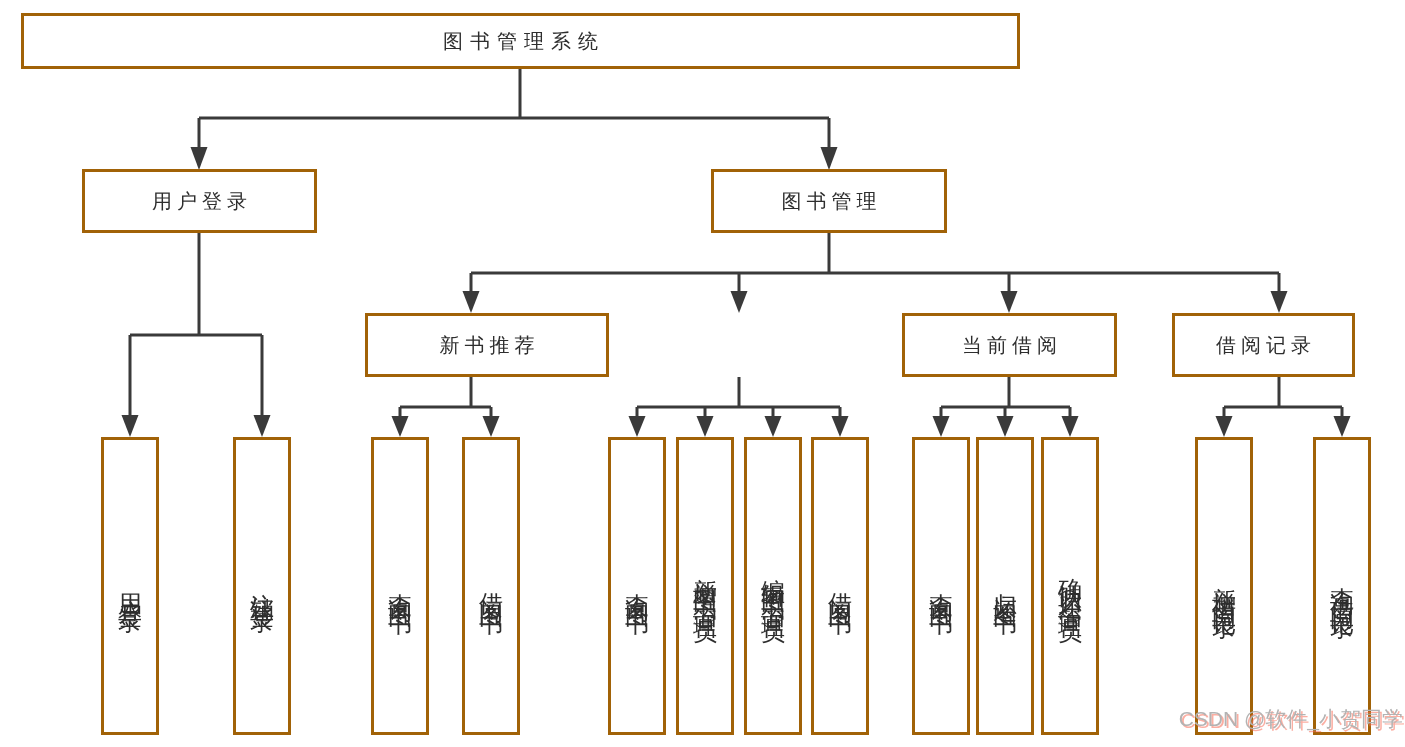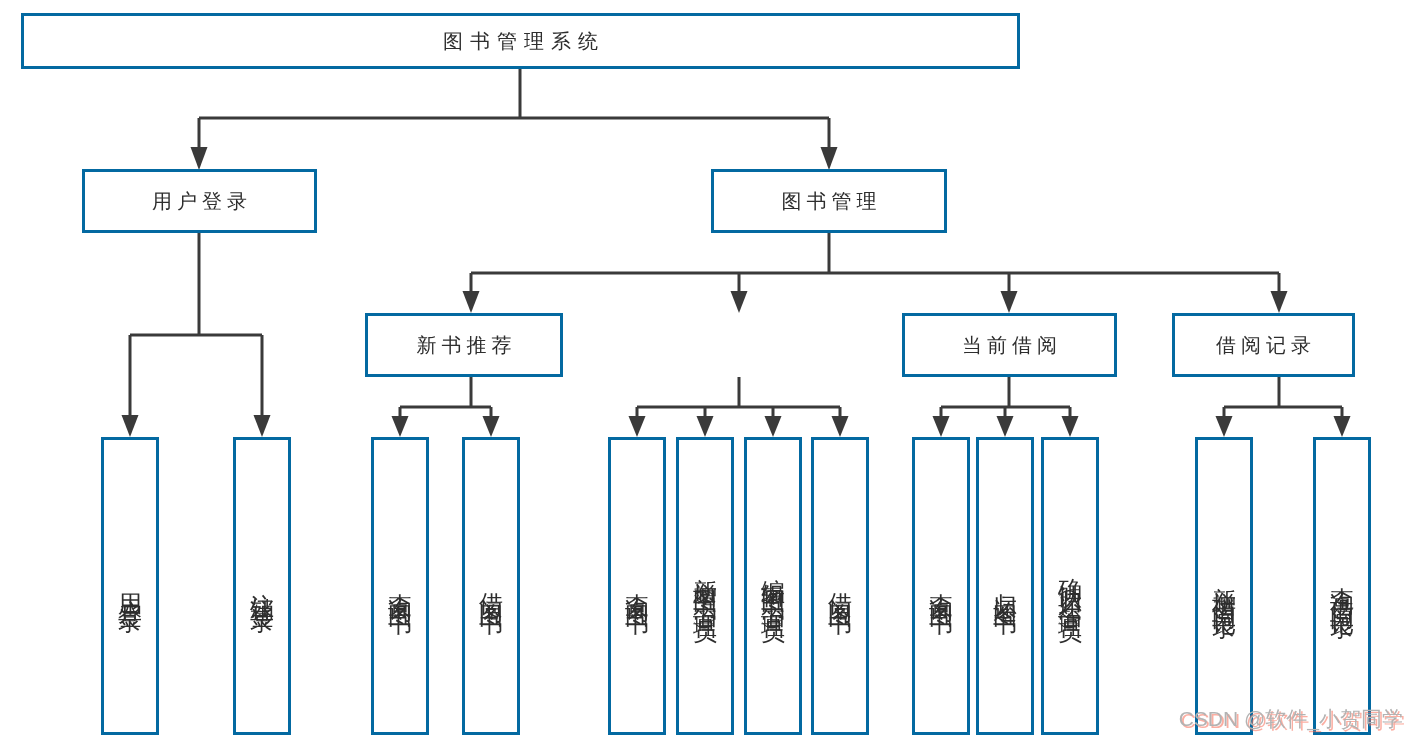--- a/index.html
+++ b/index.html
@@ -17,42 +17,42 @@
   }
   .wires {
     position: absolute;
     left: 0;
     top: 0;
     z-index: 0;
   }
   .node {
     position: absolute;
     box-sizing: border-box;
-    border: 3px solid #0369a1;
+    border: 3px solid #a16207;
     background: #ffffff;
     display: flex;
     align-items: center;
     justify-content: center;
     color: #2e2e2e;
     z-index: 1;
   }
   .h-node {
     font-size: 20px;
     letter-spacing: 5px;
     text-indent: 5px; 
     white-space: nowrap;
   }
   .root {
     left: 21px; top: 13px; width: 999px; height: 56px;
     letter-spacing: 7px; text-indent: 7px;
   }
   .l2a { left: 82px;  top: 169px; width: 235px; height: 64px; }
   .l2b { left: 711px; top: 169px; width: 236px; height: 64px; }
   .l3  { top: 313px; height: 64px; }
-  .l3a { left: 365px;  width: 198px; }
+  .l3a { left: 365px;  width: 244px; }
   .l3b { left: 633px;  width: 212px; }
   .l3c { left: 902px;  width: 215px; justify-content: center; }
   .l3d { left: 1172px; width: 183px; }
   .leaf {
     top: 437px;
     width: 58px;
     height: 298px;
     writing-mode: vertical-rl;
     font-size: 24px;
     letter-spacing: 6px;

